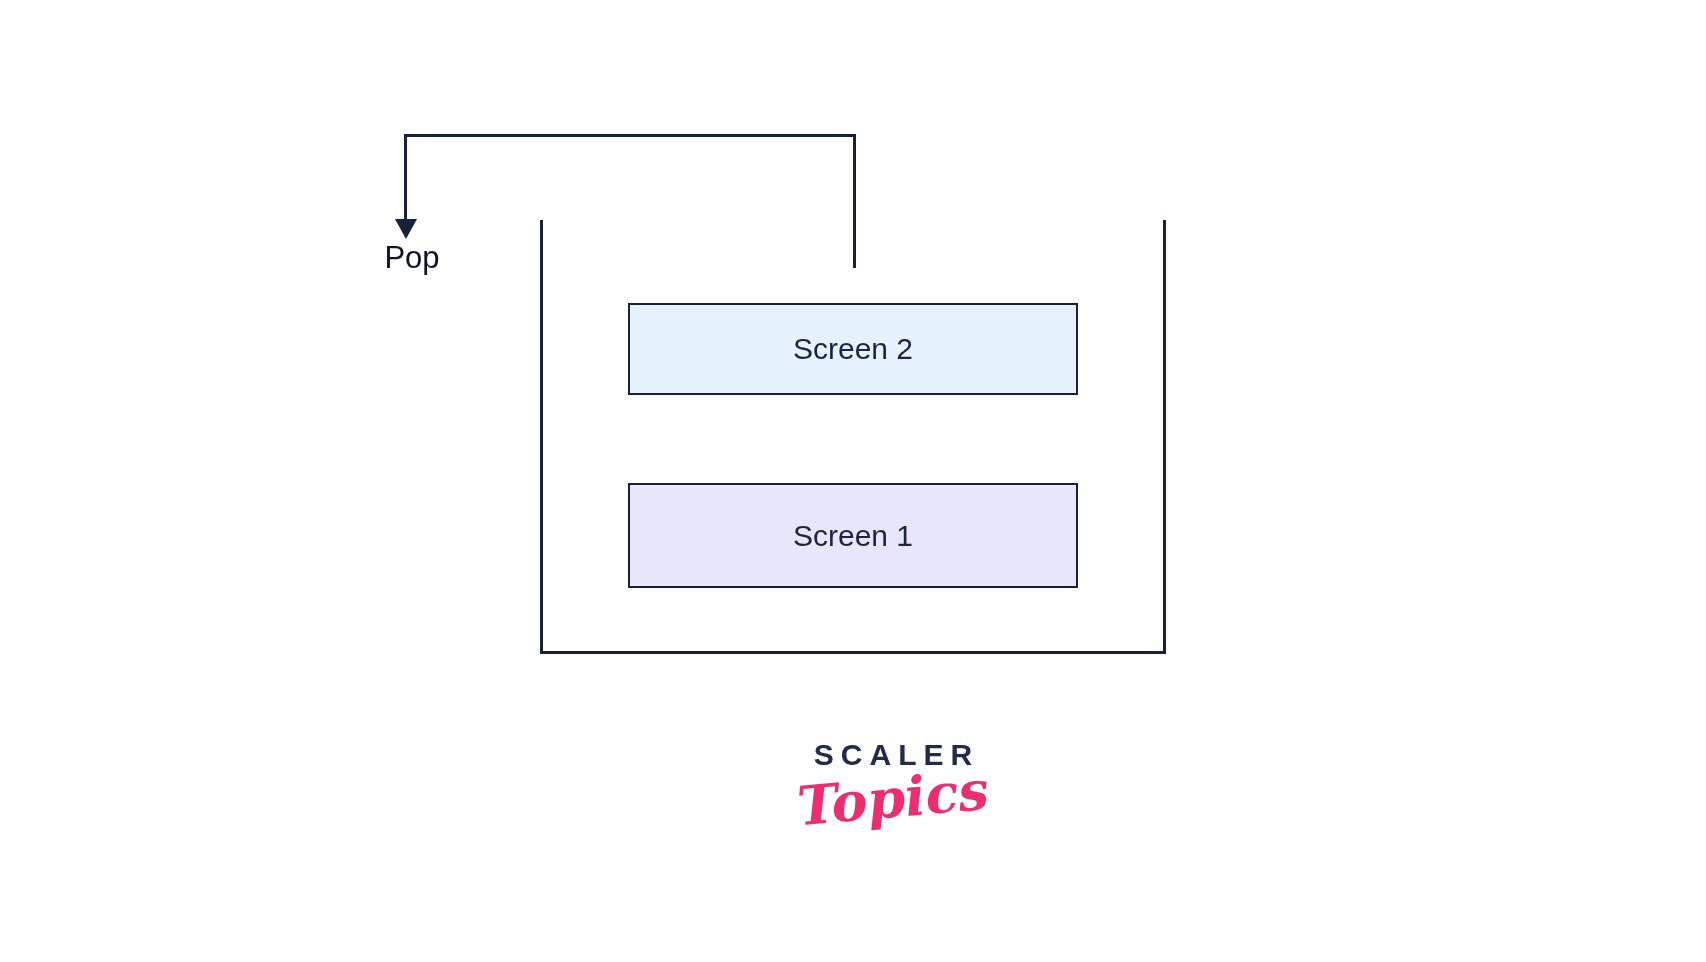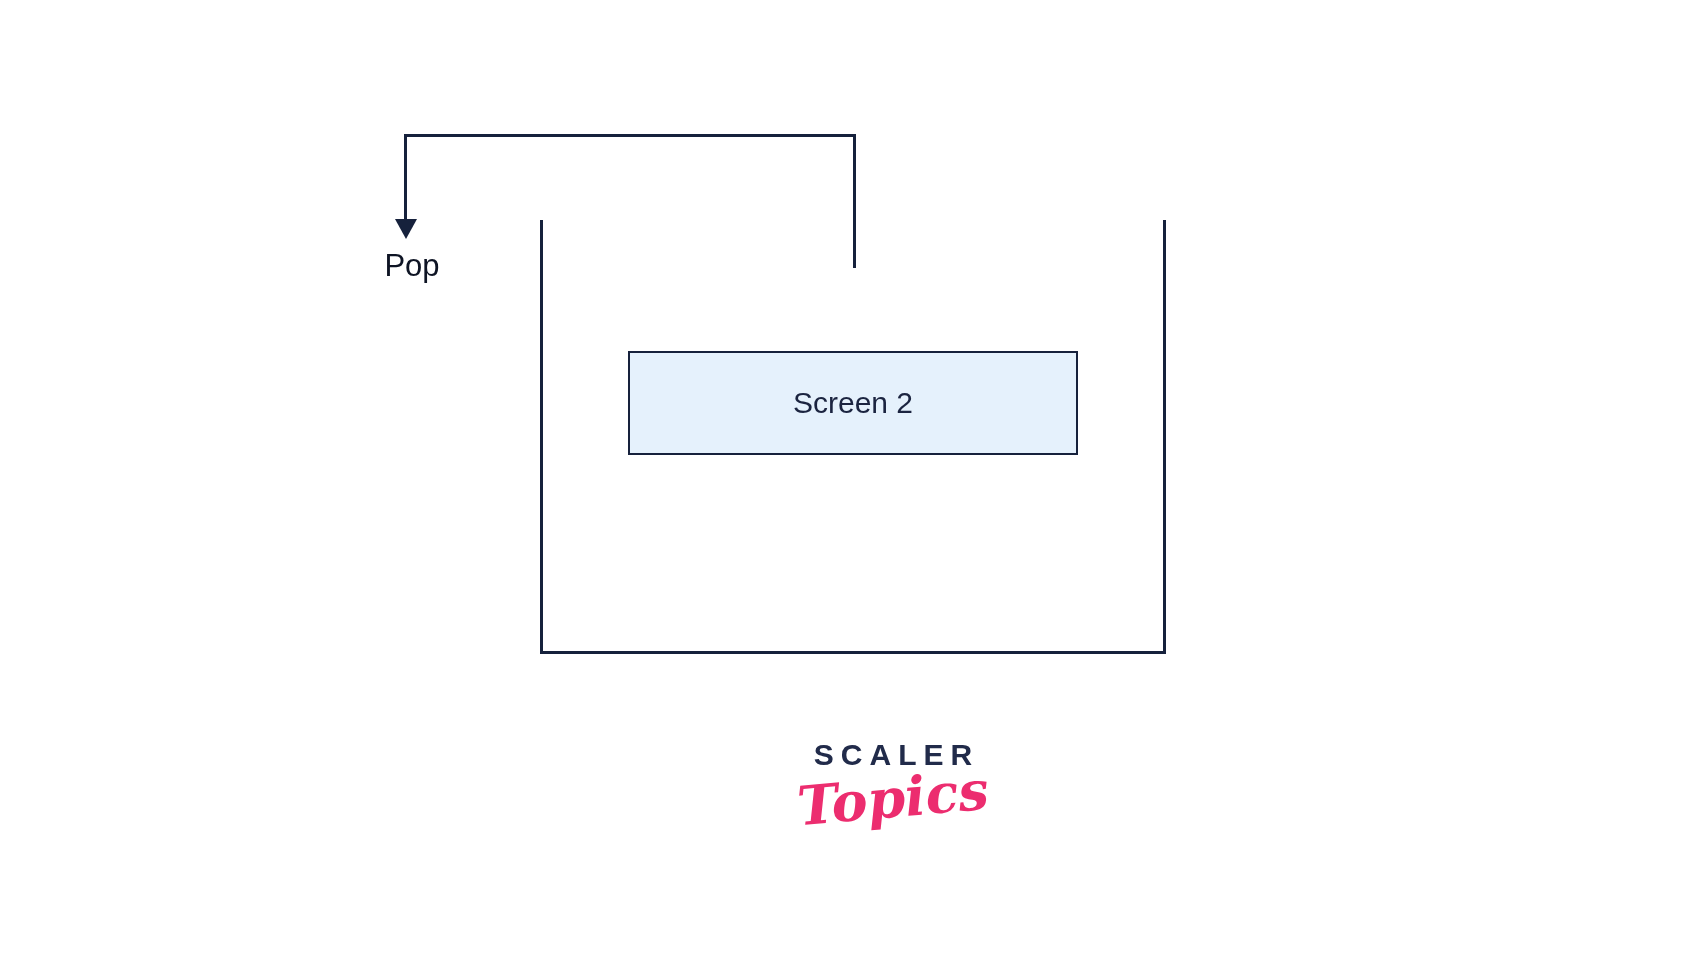--- a/index.html
+++ b/index.html
@@ -24,21 +24,21 @@
   .arrowhead {
     position: absolute;
     left: 395px; top: 219px;
     width: 0; height: 0;
     border-left: 11px solid transparent;
     border-right: 11px solid transparent;
     border-top: 20px solid #16213c;
   }
   .pop-label {
     position: absolute;
-    left: 372px; top: 248px;
+    left: 372px; top: 240px;
     width: 80px;
     text-align: center;
     font-size: 31px;
     color: #0e1424;
   }
 
   
   .stack {
     position: absolute;
     left: 540px; top: 220px;
@@ -54,21 +54,21 @@
   .screen {
     position: absolute;
     left: 628px;
     width: 450px;
     box-sizing: border-box;
     border: 2px solid #16213c;
     display: flex;
     align-items: center;
     justify-content: center;
   }
-  .screen-top    { top: 303px; height: 104px; margin-top: 48px; }
+  .screen-top    { top: 303px; height: 92px; }
   .screen-bottom { top: 483px; height: 105px; }
   .screen-label {
     font-size: 30px;
     color: #1b2440;
   }
 
   
   .logo {
     position: absolute;
     left: 853px; top: 740px;
@@ -110,19 +110,22 @@
   </div>
 
   <div class="pop-label">Pop</div>
 
   <div class="stack"></div>
 
   <div class="screen screen-top" style="background-color: rgb(229, 241, 252);">
     <span class="screen-label">Screen 2</span>
   </div>
 
+  <div class="screen screen-bottom" style="background-color: rgb(231, 230, 251);">
+    <span class="screen-label">Screen 1</span>
+  </div>
 
   <div class="logo">
     <div class="logo-brand">SCALER</div>
     <div class="logo-sub">Topics</div>
   </div>
 
 </div>
 
 </body></html>

